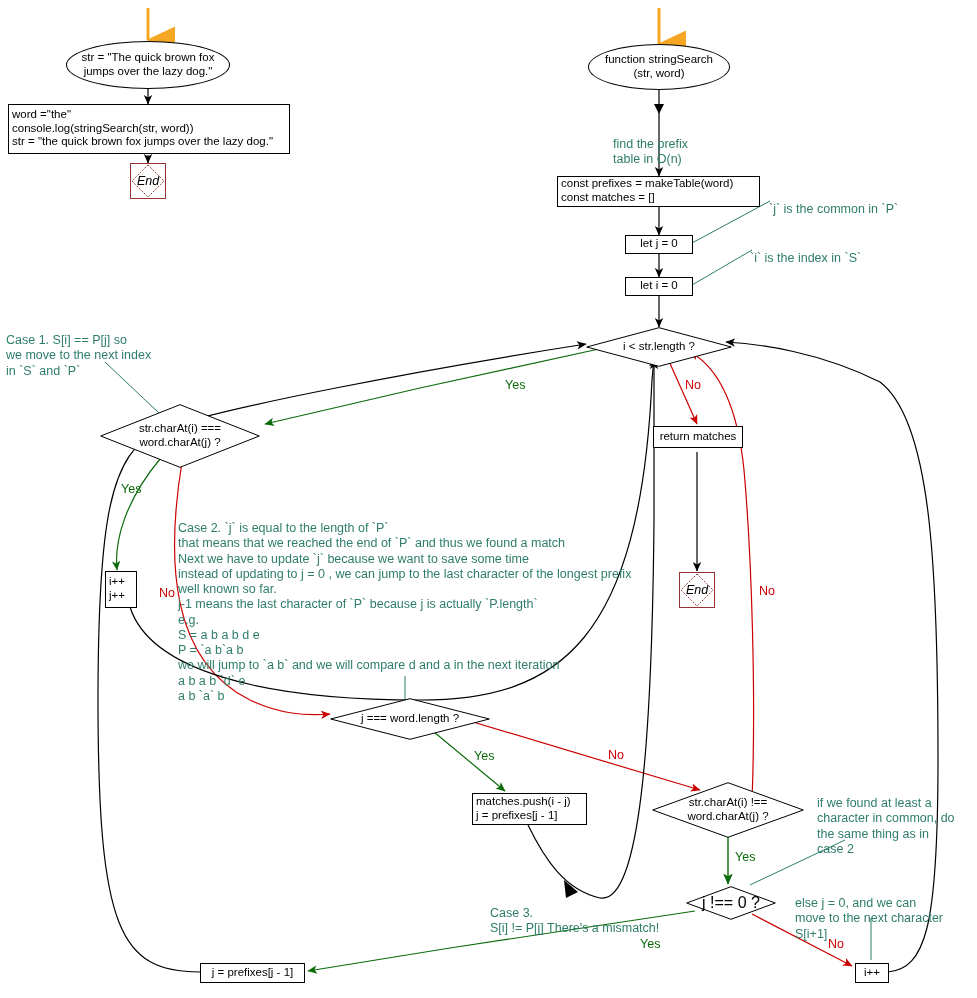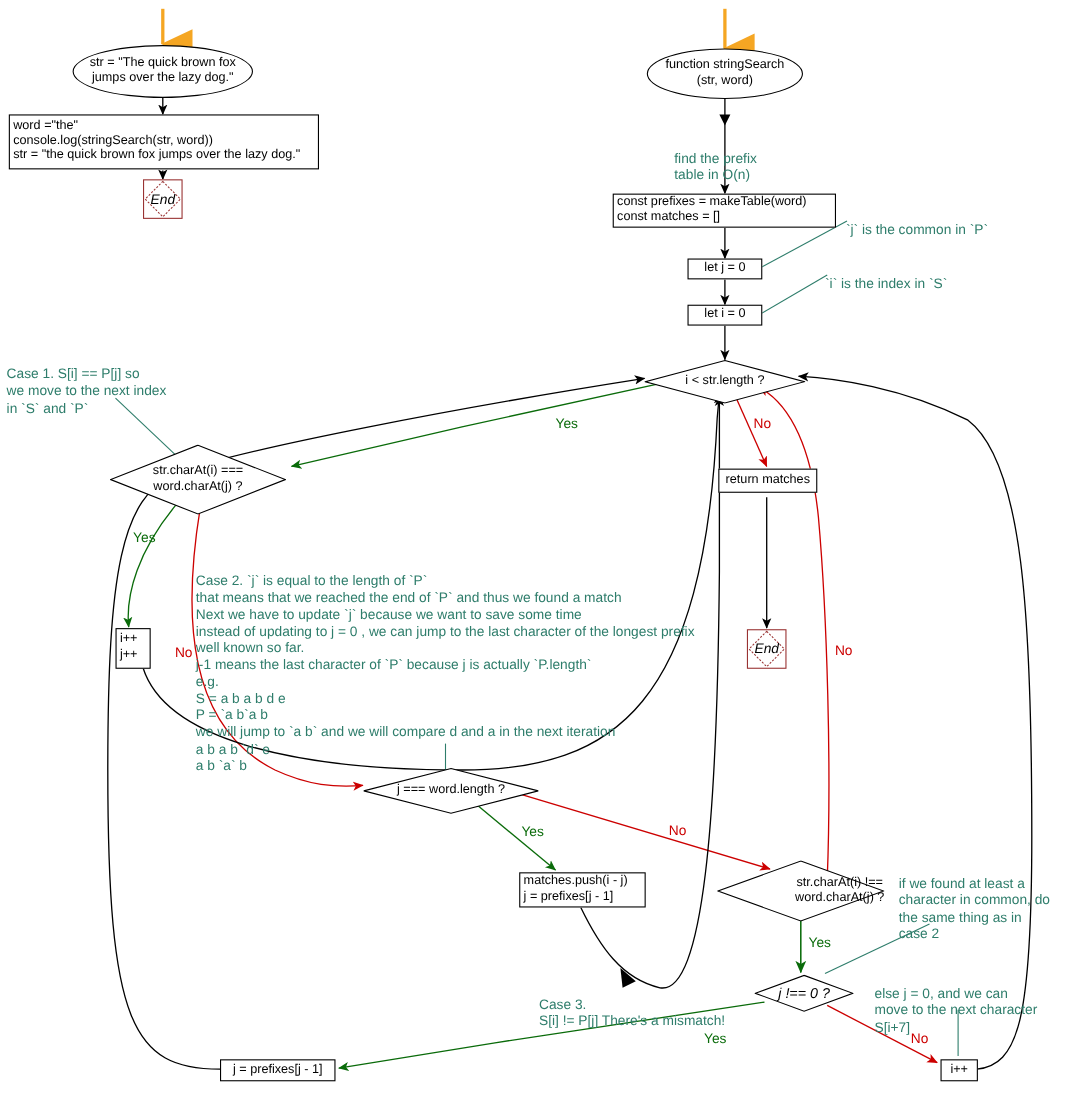--- a/index.html
+++ b/index.html
@@ -316,33 +316,33 @@
       <polygon points="80,0.7 159.3,21 80,41.3 0.7,21" fill="#ffffff" stroke="#000000" stroke-width="1"></polygon>
     </svg>
     <span class="dlabel" style="font-size:11.5px;">j === word.length ?</span>
   </div>
 
   <div class="node rect" style="left:472px; top:793px; width:115px; height:32px; font-size:11.5px;">
     <span>matches.push(i - j)
 j = prefixes[j - 1]</span>
   </div>
 
-  <div class="node diamond" style="left:652px; top:782px; width:152px; height:56px;justify-content:flex-end;">
+  <div class="node diamond" style="left:652px; top:782px; width:152px; height:56px;">
     <svg viewBox="0 0 152 56" preserveAspectRatio="none">
       <polygon points="76,0.7 151.3,28 76,55.3 0.7,28" fill="#ffffff" stroke="#000000" stroke-width="1"></polygon>
     </svg>
     <span class="dlabel" style="font-size:11.5px; text-align:center;">str.charAt(i) !==
 word.charAt(j) ?</span>
   </div>
 
   <div class="node diamond" style="left:686px; top:886px; width:90px; height:34px;">
     <svg viewBox="0 0 90 34" preserveAspectRatio="none">
       <polygon points="45,0.7 89.3,17 45,33.3 0.7,17" fill="#ffffff" stroke="#000000" stroke-width="1"></polygon>
     </svg>
-    <span class="dlabel" style="font-size:13px;font-style:italic;">j !== 0 ?</span>
+    <span class="dlabel" style="font-size:16px;">j !== 0 ?</span>
   </div>
 
   <div class="node rect center" style="left:200px; top:963px; width:105px; height:20px; font-size:11.5px;">
     <span>j = prefixes[j - 1]</span>
   </div>
 
   <div class="node rect center" style="left:855px; top:963px; width:34px; height:20px; font-size:11.5px;">
     <span>i++</span>
   </div>
 
@@ -373,21 +373,21 @@
   <div class="note" style="left:490px; top:893px;">Case 3.
 S[i] != P[j] There's a mismatch!</div>
 
   <div class="note" style="left:817px; top:783px;">if we found at least a
 character in common, do
 the same thing as in
 case 2</div>
 
   <div class="note" style="left:795px; top:883px;">else j = 0, and we can
 move to the next character
-S[i+7]</div>
+S[i+1]</div>
 
   <div class="elabel-yes" style="left:505px; top:378px;">Yes</div>
 
   <div class="elabel-no" style="left:685px; top:378px;">No</div>
 
   <div class="elabel-no" style="left:759px; top:584px;">No</div>
 
   <div class="elabel-yes" style="left:121px; top:482px;">Yes</div>
 
   <div class="elabel-no" style="left:159px; top:586px;">No</div>

